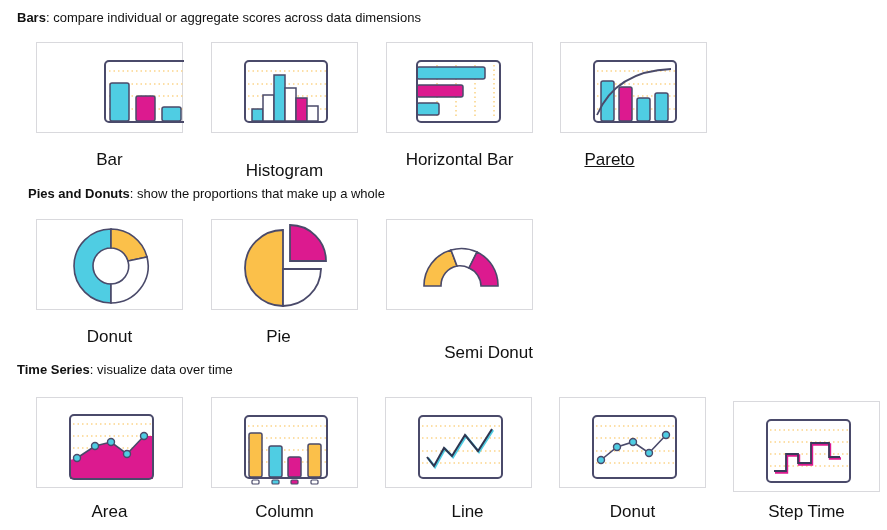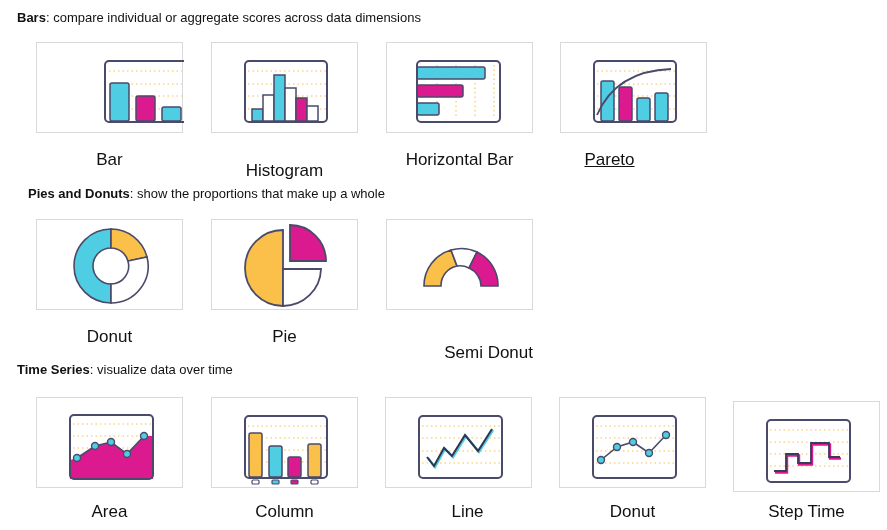--- a/index.html
+++ b/index.html
@@ -103,21 +103,21 @@
 </div>
 <div class="label" style="left:36px;top:327px;">Donut</div>
 
 <div class="tile" style="left:211px;top:219px;">
   <svg width="147" height="91">
     <path d="M71 10 A38 38 0 0 0 71 86 Z" fill="#fbc04a" stroke="#4a4a6a" stroke-width="1.8"></path>
     <path d="M71 49 L109 49 A38 38 0 0 1 71 86 Z" fill="#fff" stroke="#4a4a6a" stroke-width="1.8"></path>
     <path d="M78 5 A36 36 0 0 1 114 41 L78 41 Z" fill="#dc1a8f" stroke="#4a4a6a" stroke-width="1.8"></path>
   </svg>
 </div>
-<div class="label" style="left:211px;top:327px;">Pie</div>
+<div class="label" style="left:205px;top:327px;">Pie</div>
 
 <div class="tile" style="left:386px;top:219px;">
   <svg width="147" height="91">
 
     <path d="M37 66 A37 37 0 0 1 64 30 L70 46 A20 20 0 0 0 54 66 Z" fill="#fbc04a" stroke="#4a4a6a" stroke-width="1.6"></path>
     <path d="M64 30 A37 37 0 0 1 90 32 L82 48 A20 20 0 0 0 70 46 Z" fill="#fff" stroke="#4a4a6a" stroke-width="1.6"></path>
     <path d="M90 32 A37 37 0 0 1 111 66 L94 66 A20 20 0 0 0 82 48 Z" fill="#dc1a8f" stroke="#4a4a6a" stroke-width="1.6"></path>
   </svg>
 </div>
 <div class="label" style="left:386px;top:343px;text-align:right;">Semi Donut</div>

